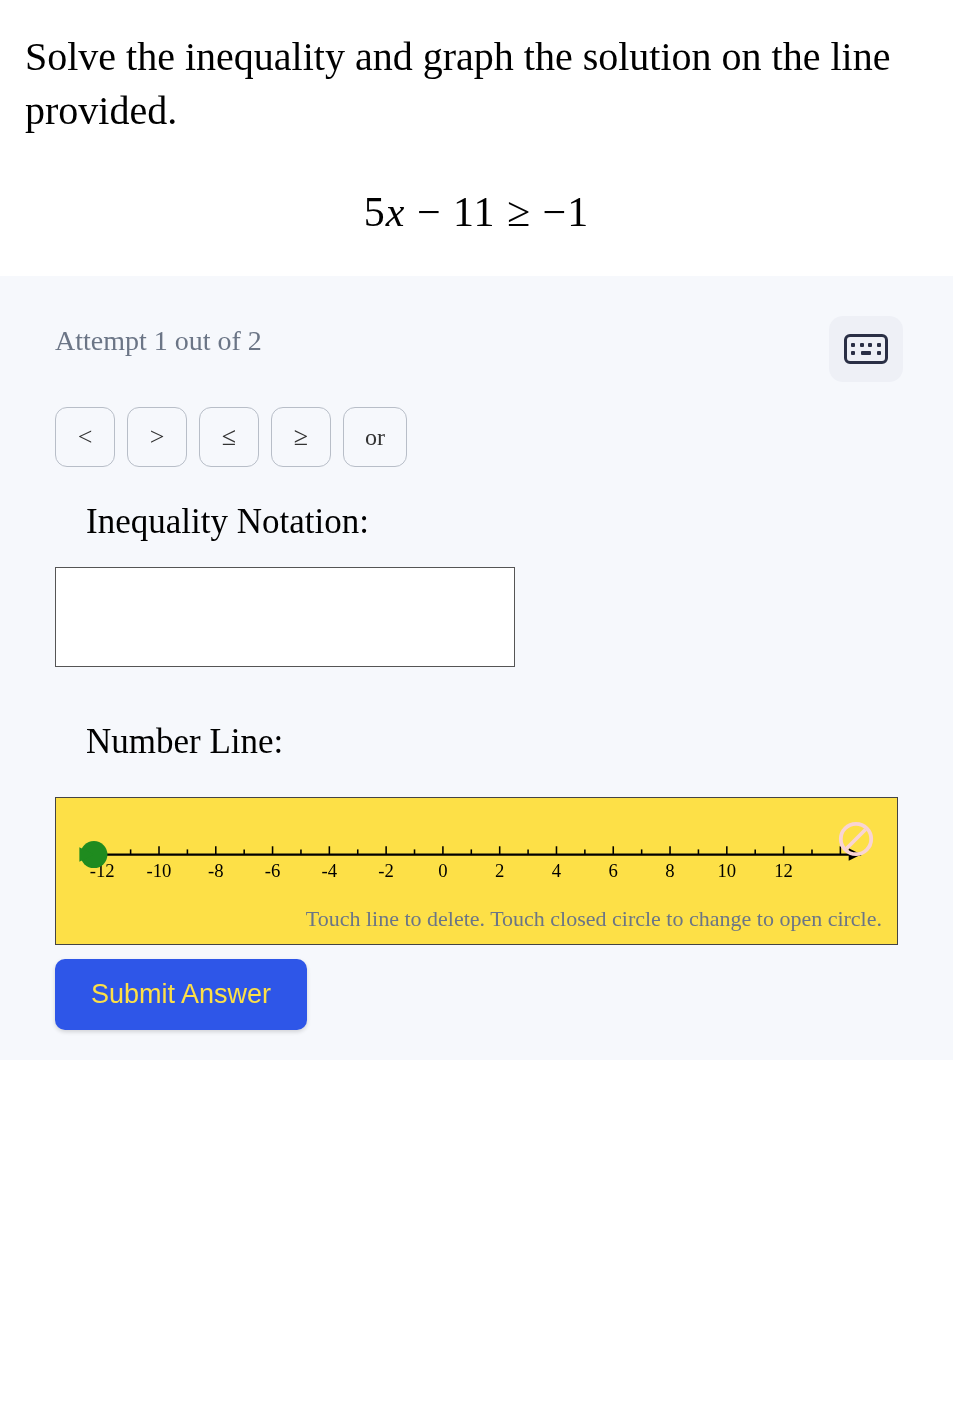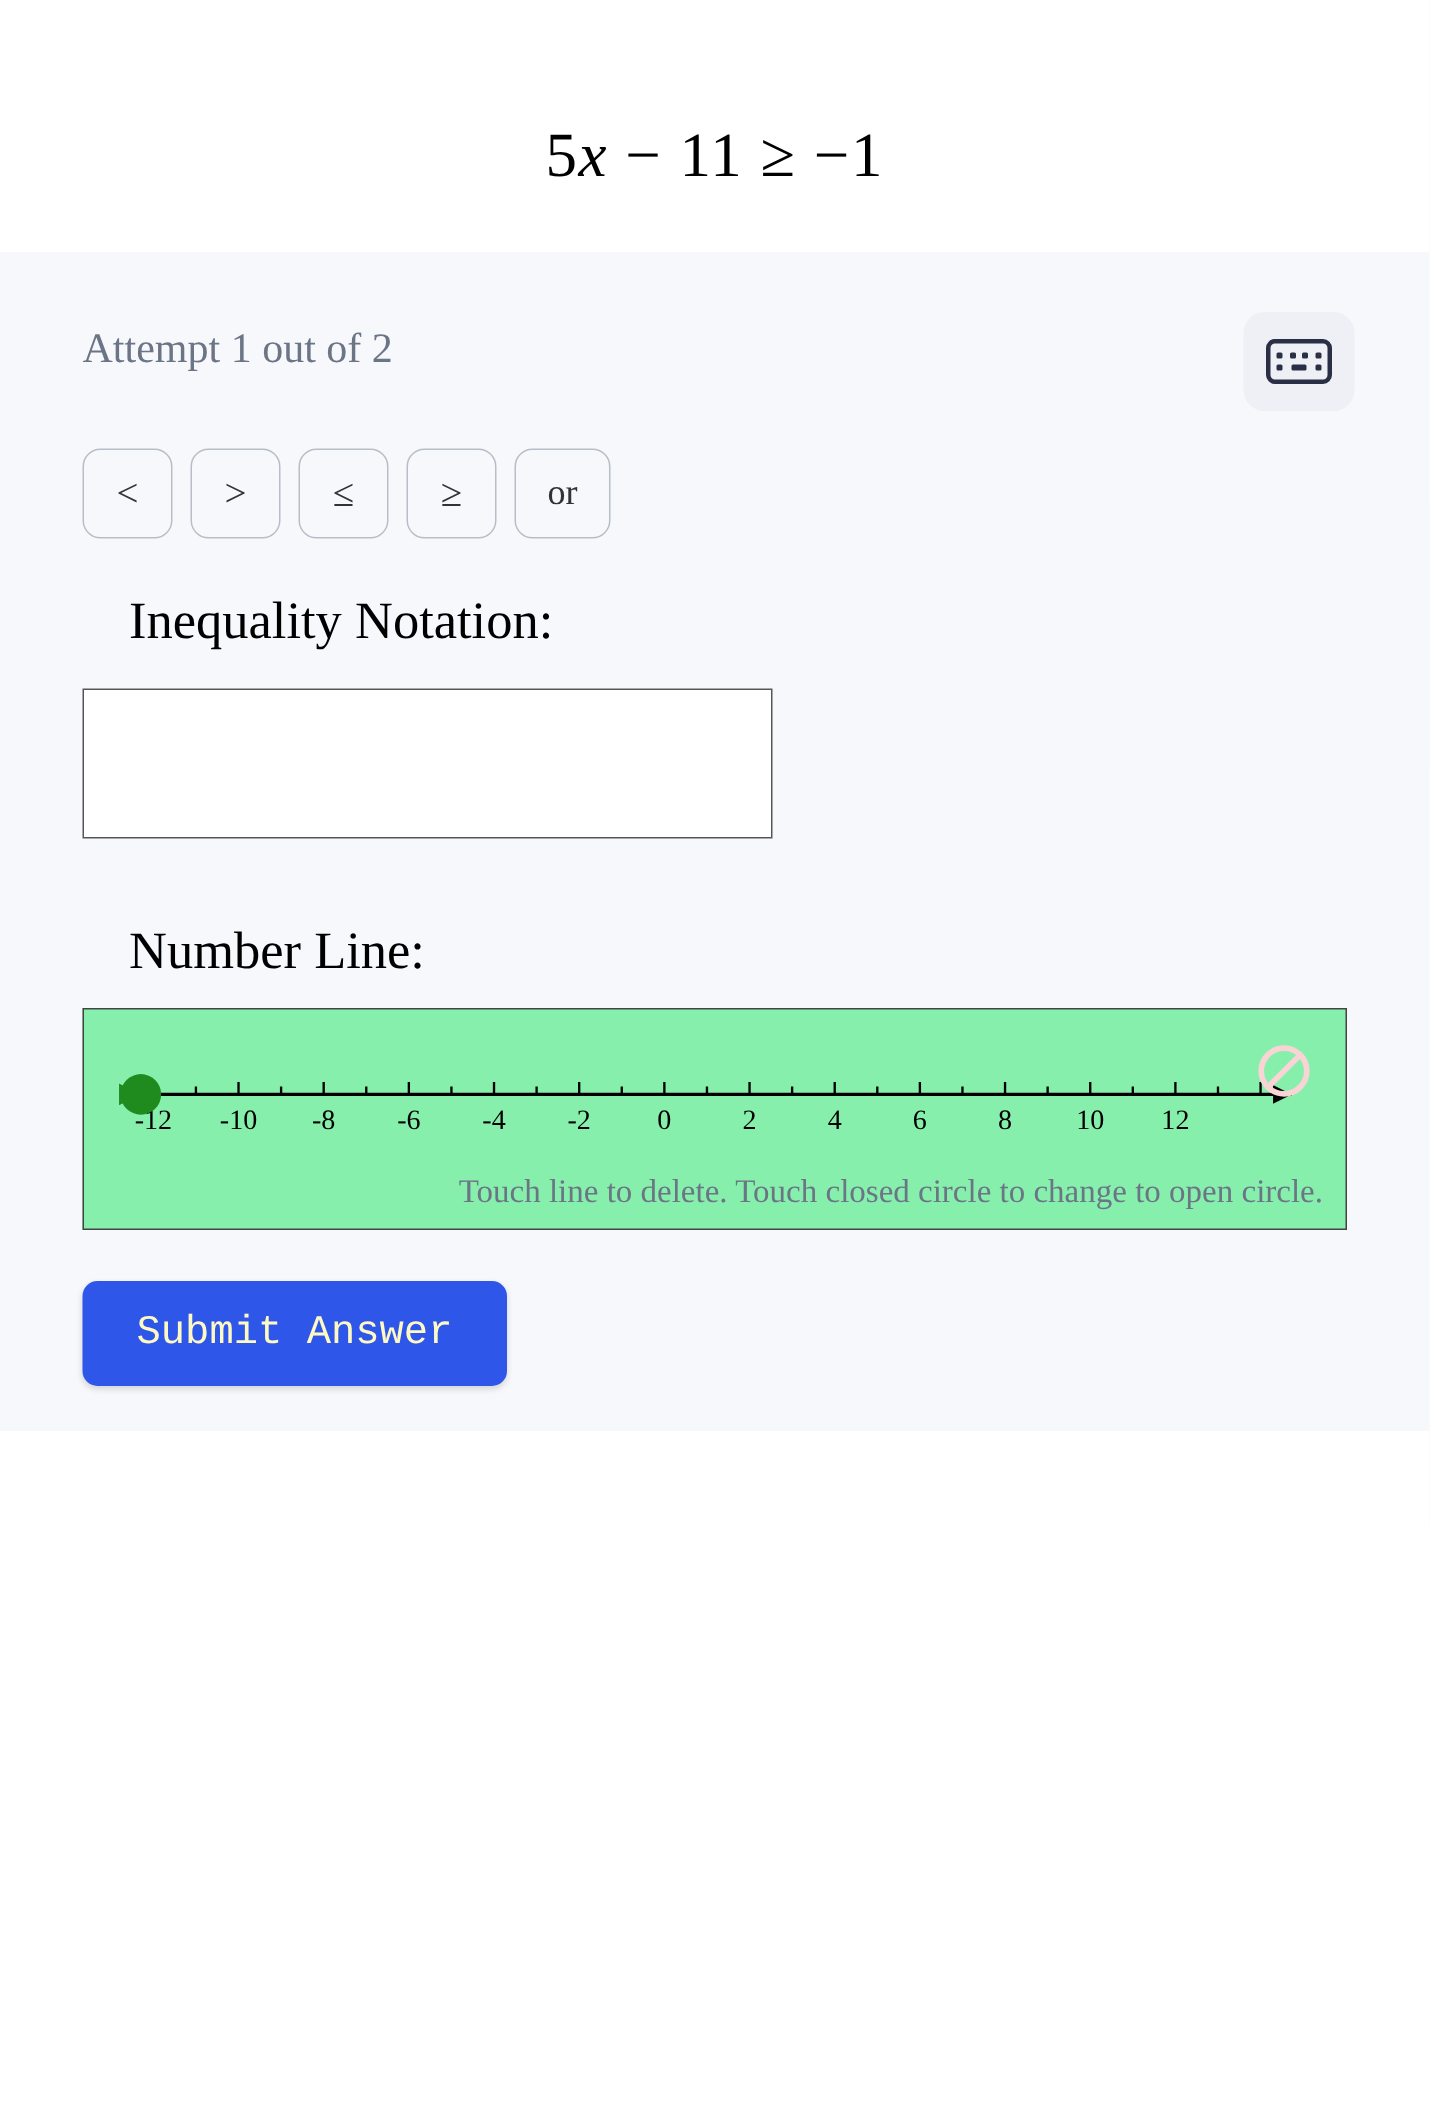--- a/index.html
+++ b/index.html
@@ -90,56 +90,57 @@
 }
 .notation-input {
   width: 460px;
   height: 100px;
   border: 1px solid #555;
   background: #fff;
   margin-top: 25px;
 }
 .numline-container {
   border: 1px solid #444;
-  background: #86efac;
-  margin-top: 18px;
+  background: #fde047;
+  margin-top: 35px;
   padding: 15px 15px 12px 15px;
   position: relative;
 }
 .clear-icon {
   position: absolute;
   right: 22px;
   top: 22px;
   width: 38px;
   height: 38px;
 }
 .numline-svg { display:block; width: 100%; }
 .numline-hint {
   text-align: right;
   color: #6b7586;
   font-size: 22px;
   margin-top: 10px;
 }
 .submit-btn {
-  margin-top: 34px;
+  margin-top: 14px;
   background: #2e56e8;
-  color: #fef9c3;
+  color: #fde047;
   border: none;
   border-radius: 10px;
   font-size: 27px;
   padding: 20px 36px;
-  font-family: Liberation Mono, monospace;
+  font-family: Liberation Sans, sans-serif;
   box-shadow: 0 2px 4px rgba(0,0,0,0.15);
   cursor: pointer;
 }
 </style>
 </head>
 <body>
 
 <div class="question-area">
+  <div class="question-text">Solve the inequality and graph the solution on the line provided.</div>
   <div class="equation">5<span class="x">x</span> − 11 ≥ −1</div>
 </div>
 
 <div class="answer-panel">
   <div class="keypad-btn">
     <div class="keypad-icon">
       <div class="row">
           <span class="dot"></span>
           <span class="dot"></span>
           <span class="dot"></span>

